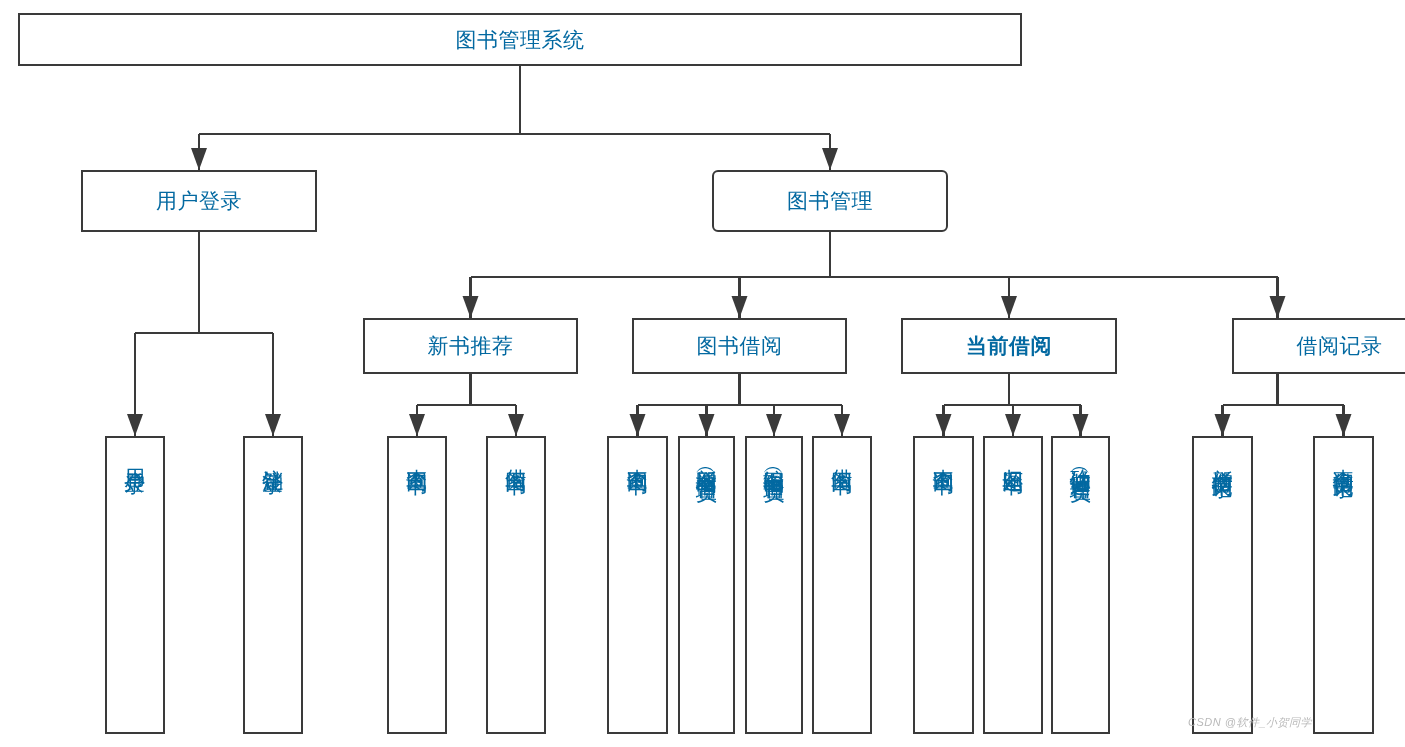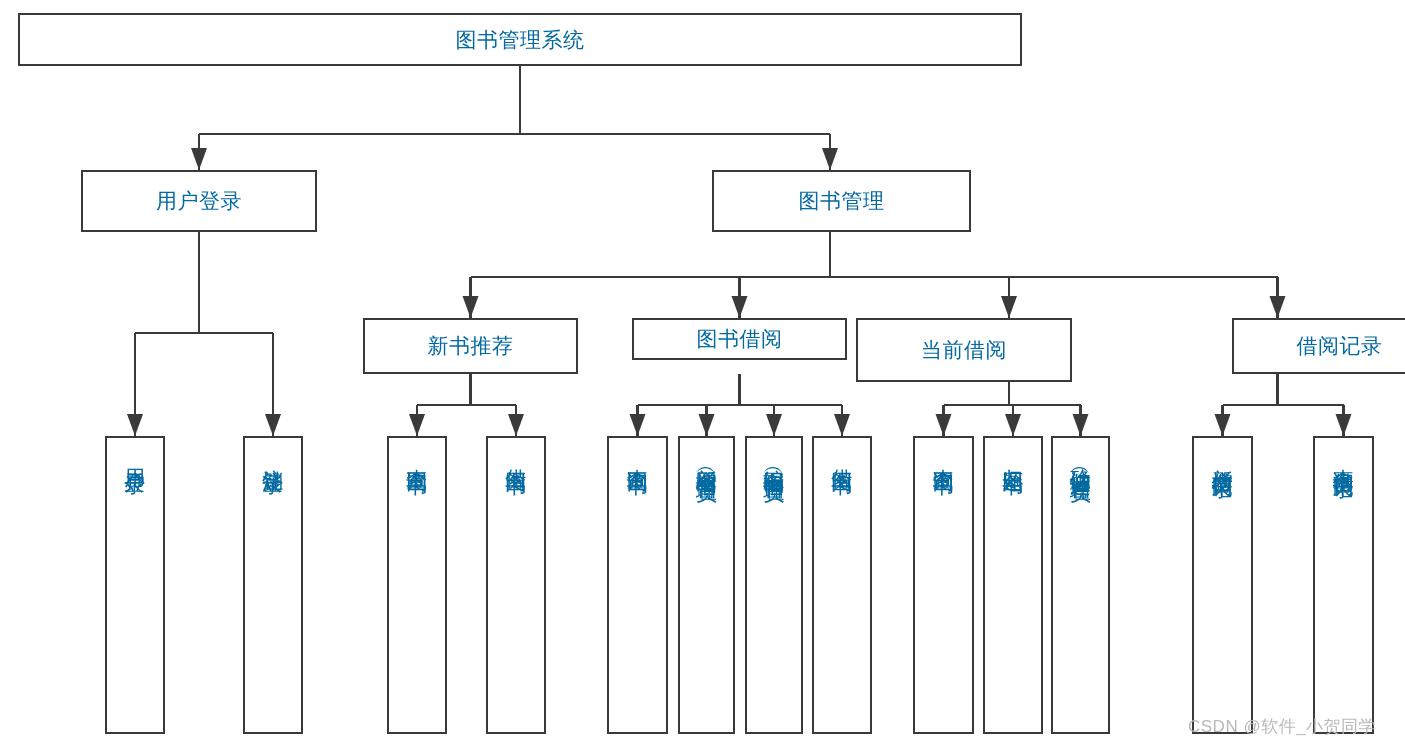--- a/index.html
+++ b/index.html
@@ -50,25 +50,26 @@
   .node-label-v {
     writing-mode: vertical-rl;
     text-orientation: upright;
     font-size: 21px;
     line-height: 1.32;
     letter-spacing: 2px;
     white-space: nowrap;
   }
   .watermark {
     position: absolute;
-    font-size: 17px;
+    font-size: 11px;
     color: #b9b9b9;
     white-space: nowrap;
     letter-spacing: 0.5px;
     pointer-events: none;
+    font-style: italic;
   }
 </style>
 </head>
 <body>
 
 <div id="diagram-root">
 
   <svg class="diagram-canvas" id="edge-layer" viewBox="0 0 1405 747" aria-hidden="true">
       <line x1="520" y1="66" x2="520" y2="134" stroke="#3a3a3a" stroke-width="2.5" shape-rendering="crispEdges"></line>
       <line x1="199" y1="134" x2="830" y2="134" stroke="#3a3a3a" stroke-width="2.5" shape-rendering="crispEdges"></line>
@@ -125,30 +126,30 @@
     </svg>
 
   <div class="node-box" id="node-root" style="left: 18px; top: 13px; width: 1004px; height: 53px;">
     <span class="node-label-h">图书管理系统</span>
   </div>
 
   <div id="node-host">
       <div class="node-box" style="left: 81px; top: 170px; width: 236px; height: 62px;">
         <span class="node-label-h">用户登录</span>
       </div>
-      <div class="node-box" style="left: 712px; top: 170px; width: 259px; height: 62px;">
+      <div class="node-box" style="left: 712px; top: 170px; width: 236px; height: 62px; border-radius: 6px;">
         <span class="node-label-h">图书管理</span>
       </div>
       <div class="node-box" style="left: 363px; top: 318px; width: 215px; height: 56px; align-items: center;">
         <span class="node-label-h">新书推荐</span>
       </div>
-      <div class="node-box" style="left: 632px; top: 318px; width: 215px; height: 42px;">
+      <div class="node-box" style="left: 632px; top: 318px; width: 215px; height: 56px;">
         <span class="node-label-h">图书借阅</span>
       </div>
-      <div class="node-box" style="left: 856px; top: 318px; width: 216px; height: 64px;">
+      <div class="node-box" style="left: 901px; top: 318px; width: 216px; height: 56px; font-weight: bold;">
         <span class="node-label-h">当前借阅</span>
       </div>
       <div class="node-box" style="left: 1232px; top: 318px; width: 215px; height: 56px;">
         <span class="node-label-h">借阅记录</span>
       </div>
       <div class="node-box vertical" style="left: 105px; top: 436px; width: 60px; height: 298px;">
         <span class="node-label-v">用户登录</span>
       </div>
       <div class="node-box vertical" style="left: 243px; top: 436px; width: 60px; height: 298px;">
         <span class="node-label-v">注销登录</span>

